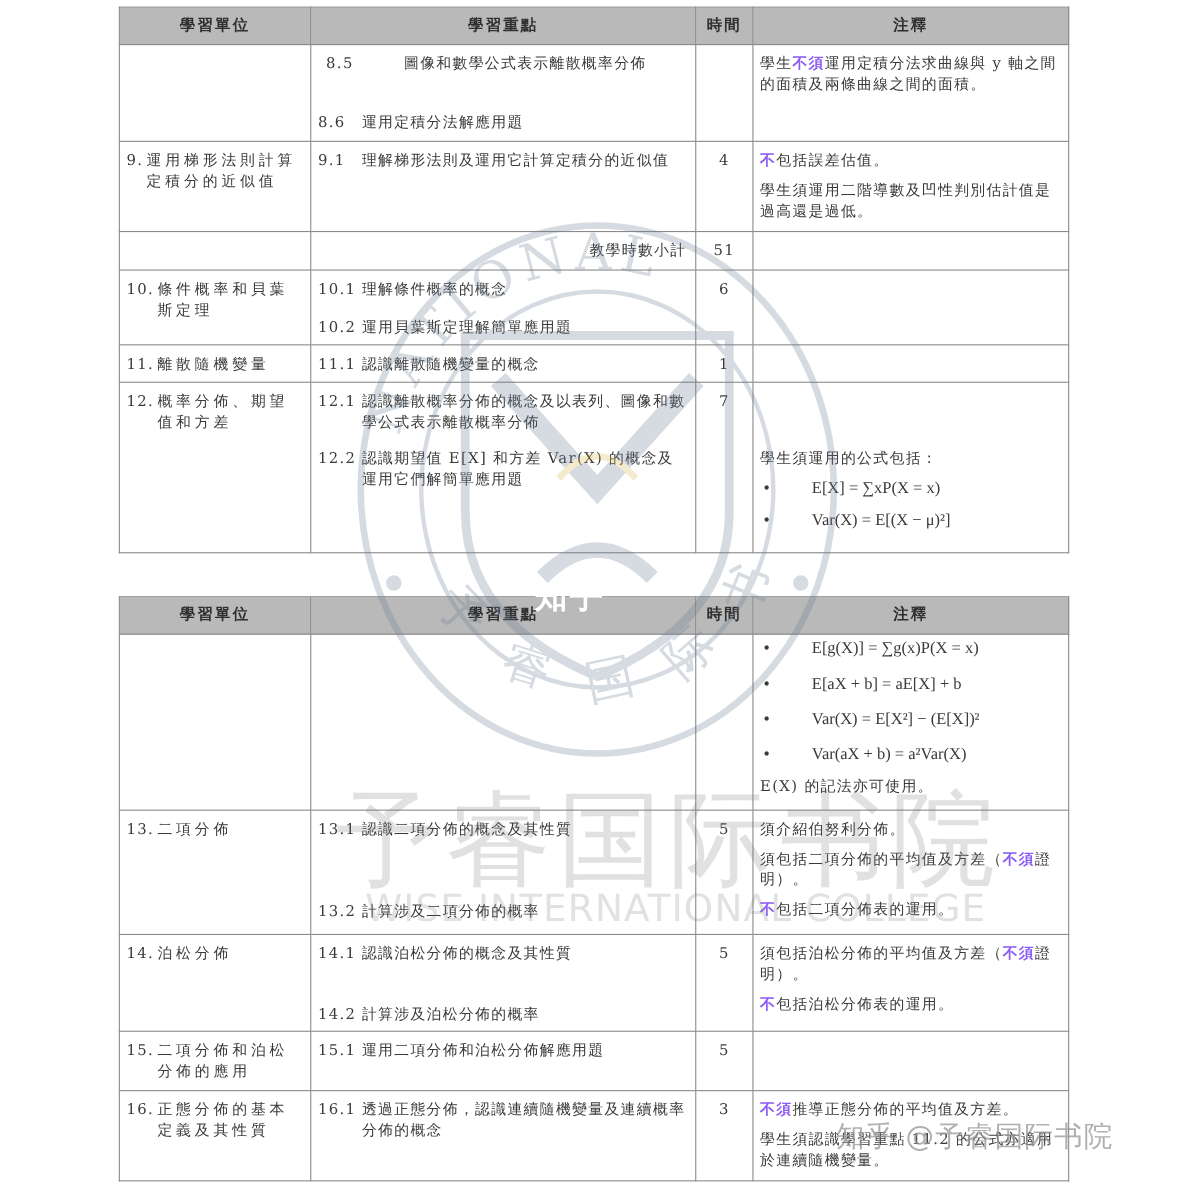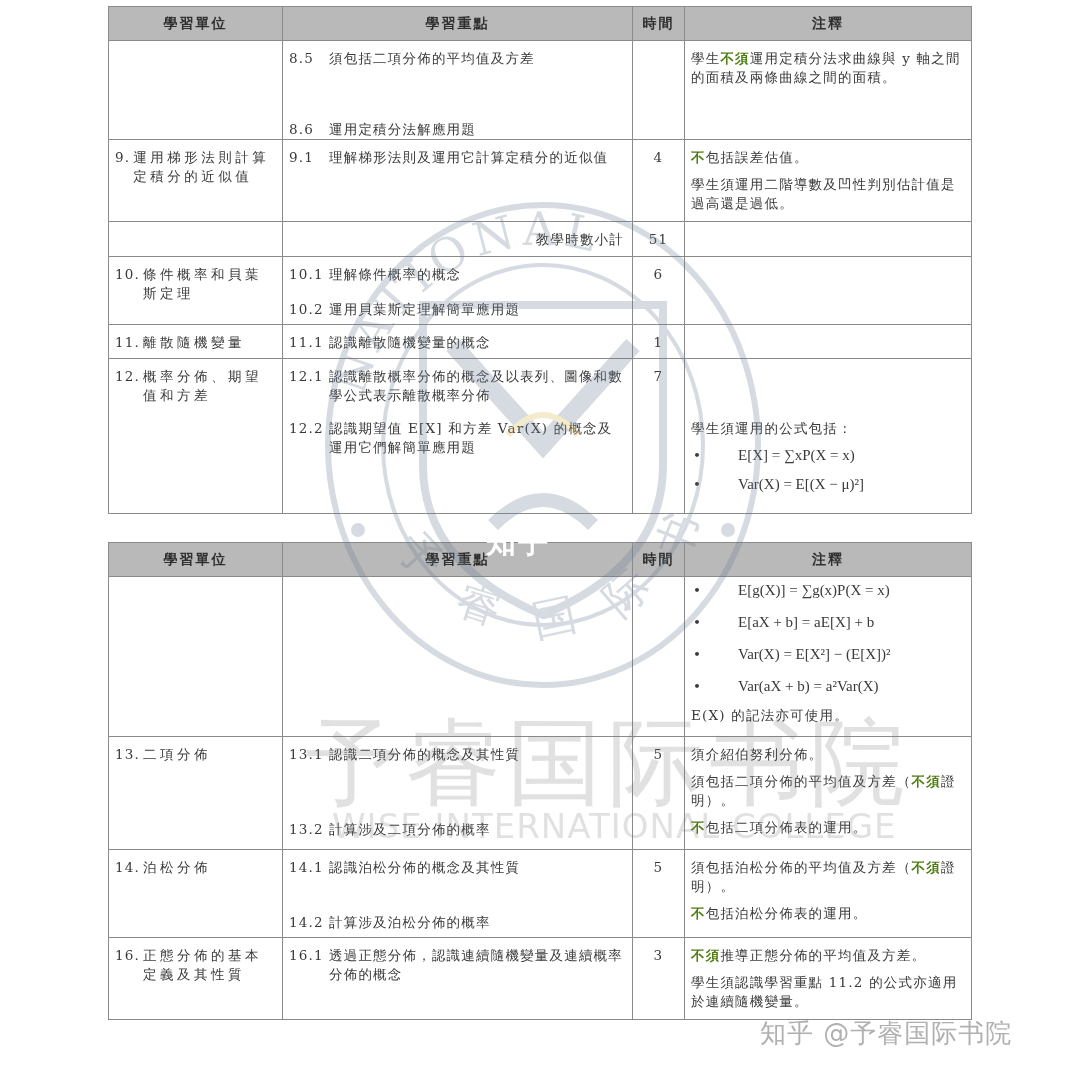--- a/index.html
+++ b/index.html
@@ -66,21 +66,21 @@
   .unit-wrap .txt { flex: 1; letter-spacing: 3.5px; }
 
   .focus { padding: 8px 6px 0 6px !important; }
   .fitem { display: flex; margin-bottom: 0; }
   .fitem .fnum { flex: 0 0 40px; }
   .fitem .ftxt { flex: 1; }
 
   .time { text-align: center; padding-top: 8px !important; }
   .note { padding: 8px 6px 0 6px !important; }
   .note p { margin: 0 0 8px 0; }
-  .bold { font-weight: bold; font-family: "DejaVu Sans", "Liberation Sans", sans-serif; color: #4d7c0f; }
+  .bold { font-weight: bold; font-family: "DejaVu Sans", "Liberation Sans", sans-serif; color: #8b5cf6; }
   .subtotal-label { text-align: right; padding: 8px 8px 0 0 !important; }
   .math { font-family: "Liberation Serif", "DejaVu Serif", serif; font-size: 15px; letter-spacing: 0; margin-left: 13px; }
   .bullet { display: flex; margin: 0 0 10px 0; }
   .bullet .dot { flex: 0 0 32px; padding-left: 2px; }
 
   
   .wm-seal {
     position: absolute;
     left: 318px;
     top: 195px;
@@ -149,23 +149,23 @@
       <tr class="hdr">
     <th>學習單位</th>
     <th>學習重點</th>
     <th>時間</th>
     <th>注釋</th>
   </tr>
 
   <tr style="height:88px;">
     <td class="unit"></td>
     <td class="focus">
-      <div class="fitem" style="margin-bottom:52px;">
+      <div class="fitem" style="margin-bottom:34px;text-align:center;">
         <span class="fnum">8.5</span>
-        <span class="ftxt">須包括二項分佈的平均值及方差</span>
+        <span class="ftxt">圖像和數學公式表示離散概率分佈</span>
       </div>
       <div class="fitem">
         <span class="fnum">8.6</span>
         <span class="ftxt">運用定積分法解應用題</span>
       </div>
     </td>
     <td class="time"></td>
     <td class="note">
       <p><span>學生</span><span class="bold">不須</span><span>運用定積分法求曲線與 y 軸之間的面積及兩條曲線之間的面積。</span></p>
     </td>
@@ -352,20 +352,36 @@
         <span class="ftxt">計算涉及泊松分佈的概率</span>
       </div>
     </td>
     <td class="time">5</td>
     <td class="note">
       <p style=""><span>須包括泊松分佈的平均值及方差（</span><span class="bold">不須</span><span>證明）。</span></p>
       <p><span class="bold">不</span><span>包括泊松分佈表的運用。</span></p>
     </td>
   </tr>
 
+  <tr style="height:54px;">
+    <td class="unit">
+      <div class="unit-wrap">
+        <span class="num">15.</span>
+        <span class="txt">二項分佈和泊松分佈的應用</span>
+      </div>
+    </td>
+    <td class="focus">
+      <div class="fitem">
+        <span class="fnum">15.1</span>
+        <span class="ftxt">運用二項分佈和泊松分佈解應用題</span>
+      </div>
+    </td>
+    <td class="time">5</td>
+    <td class="note"></td>
+  </tr>
 
   <tr style="height:80px;">
     <td class="unit">
       <div class="unit-wrap">
         <span class="num">16.</span>
         <span class="txt">正態分佈的基本定義及其性質</span>
       </div>
     </td>
     <td class="focus">
       <div class="fitem">

